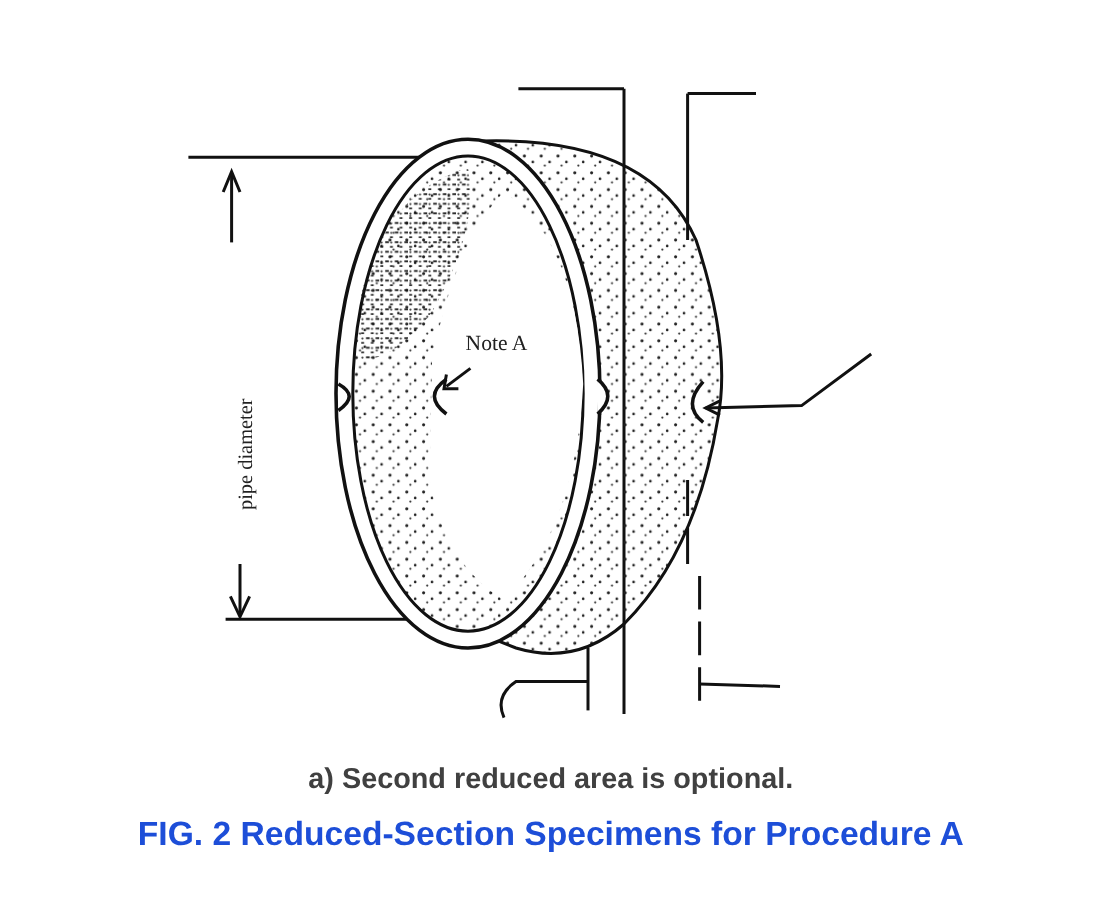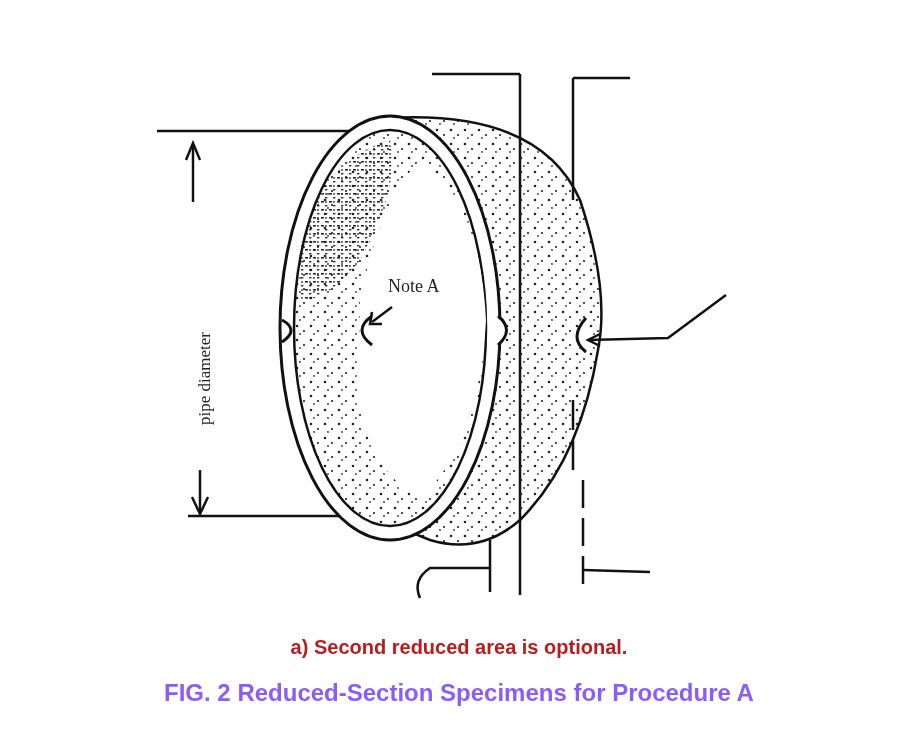--- a/index.html
+++ b/index.html
@@ -1,24 +1,24 @@
 <!DOCTYPE html>
 <html><head>
 <meta charset="utf-8">
 <style>
   html, body { margin: 0; padding: 0; background: #ffffff; }
   body { width: 918px; height: 751px; position: relative; overflow: hidden; }
   #figure { position: absolute; left: 0; top: 0; width: 918px; height: 751px; }
   .caption-note {
     position: absolute; left: 0; width: 918px; top: 636px; text-align: center;
-    font-family: "Liberation Sans", sans-serif; font-weight: bold; font-size: 20px; color: #b91c1c;
+    font-family: "Liberation Sans", sans-serif; font-weight: bold; font-size: 24px; color: #404040;
   }
   .caption-title {
     position: absolute; left: 0; width: 918px; top: 679px; text-align: center;
-    font-family: "Liberation Sans", sans-serif; font-weight: bold; font-size: 24px; color: #8b5cf6;
+    font-family: "Liberation Sans", sans-serif; font-weight: bold; font-size: 28px; color: #1d4ed8;
   }
   .label-text { font-family: "Liberation Serif", serif; fill: #222; }
 </style>
 </head>
 <body>
 
 <svg id="figure" viewBox="0 0 918 751" xmlns="http://www.w3.org/2000/svg">
   <defs>
     <pattern id="stipple" width="14" height="14" patternUnits="userSpaceOnUse">
       <circle cx="3" cy="4" r="1.3" fill="#222"></circle>

